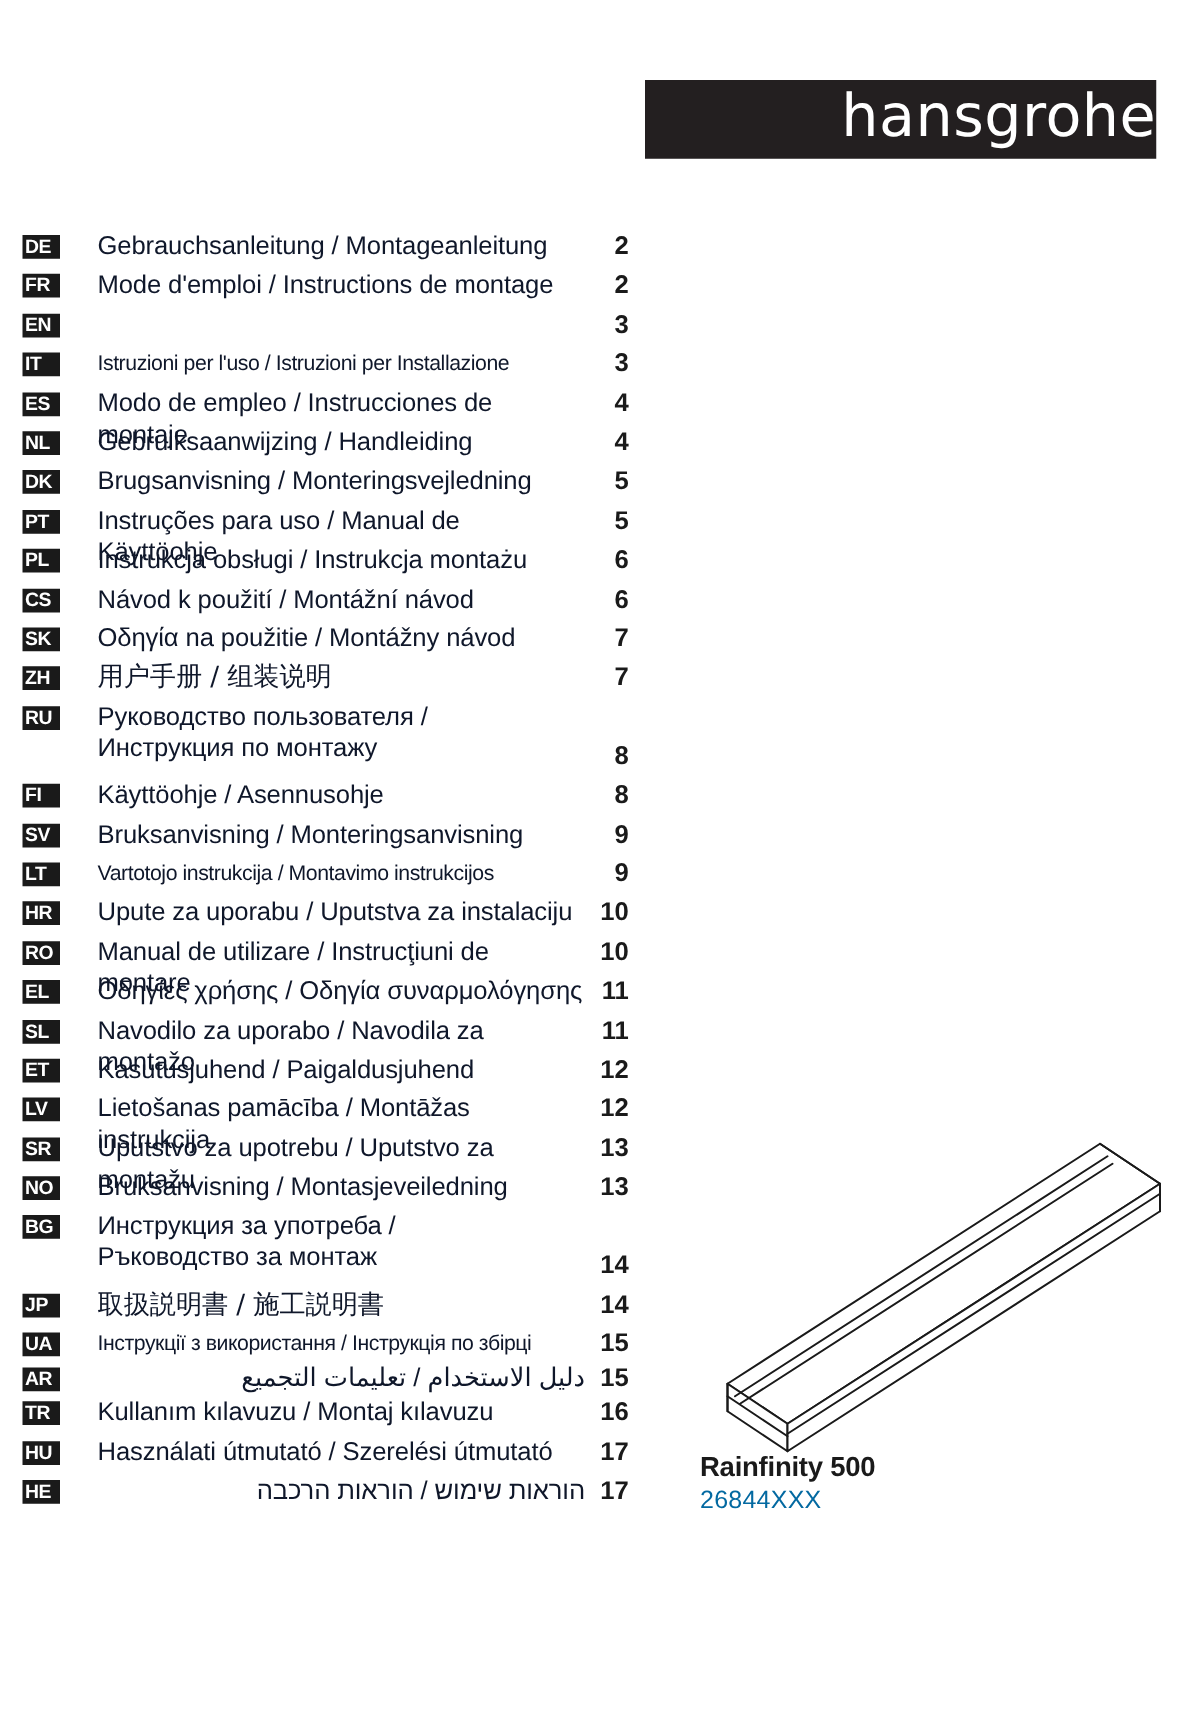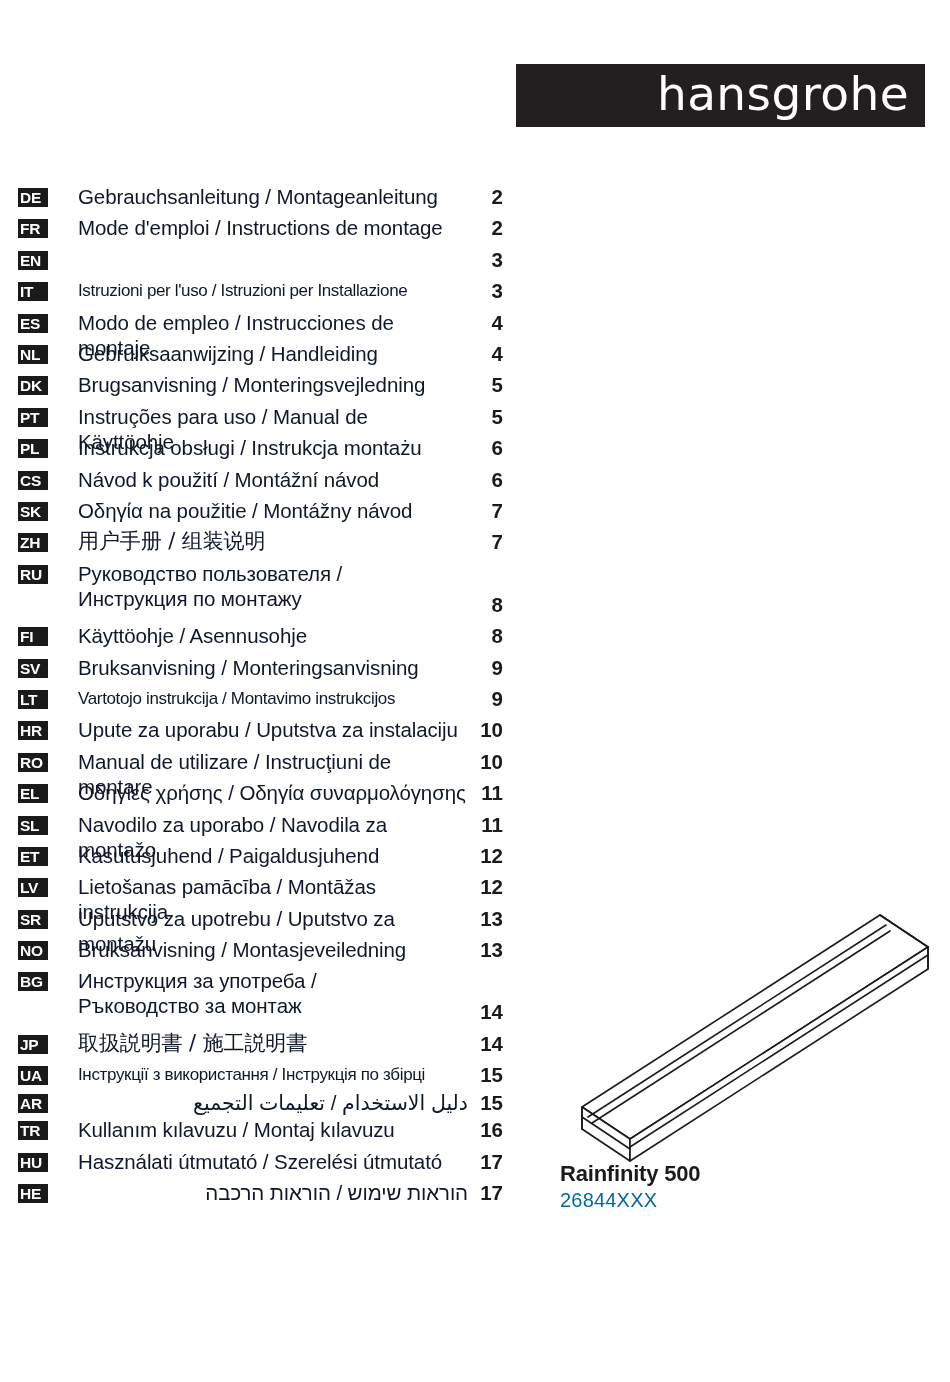--- a/index.html
+++ b/index.html
@@ -29,21 +29,20 @@
     display: flex;
     align-items: center;
     justify-content: flex-end;
   }
   #logo-wordmark {
     color: #ffffff;
     font-size: 47px;
     font-weight: 400;
     letter-spacing: 0.4px;
     line-height: 1;
-    padding-right: 16px;
     padding-bottom: 4px;
     font-family: "DejaVu Sans", "Liberation Sans", sans-serif;
   }
 
   
   #lang-list {
     position: absolute;
     left: 0;
     top: 184px;
     width: 510px;

